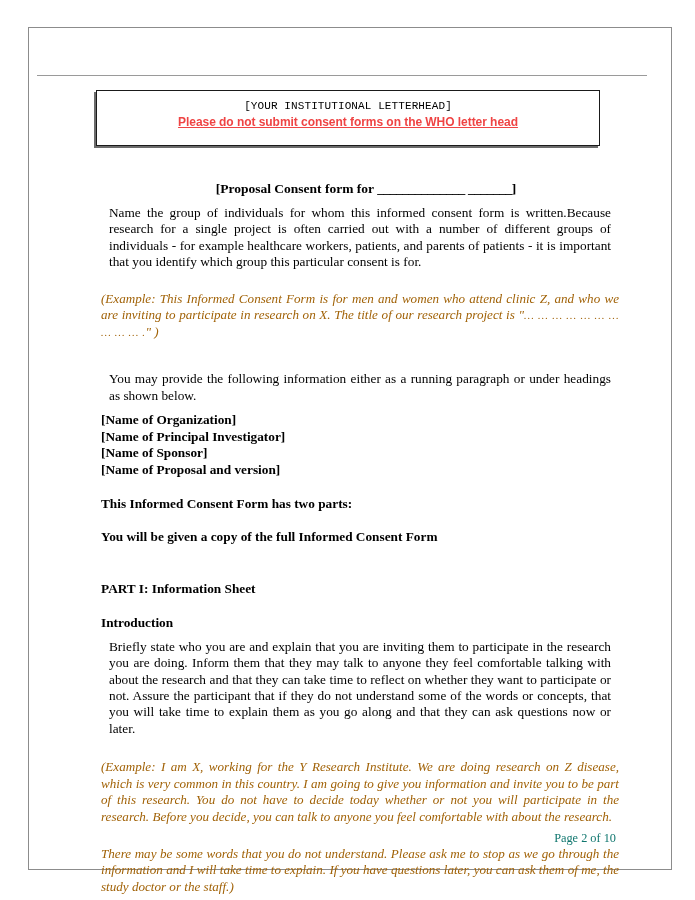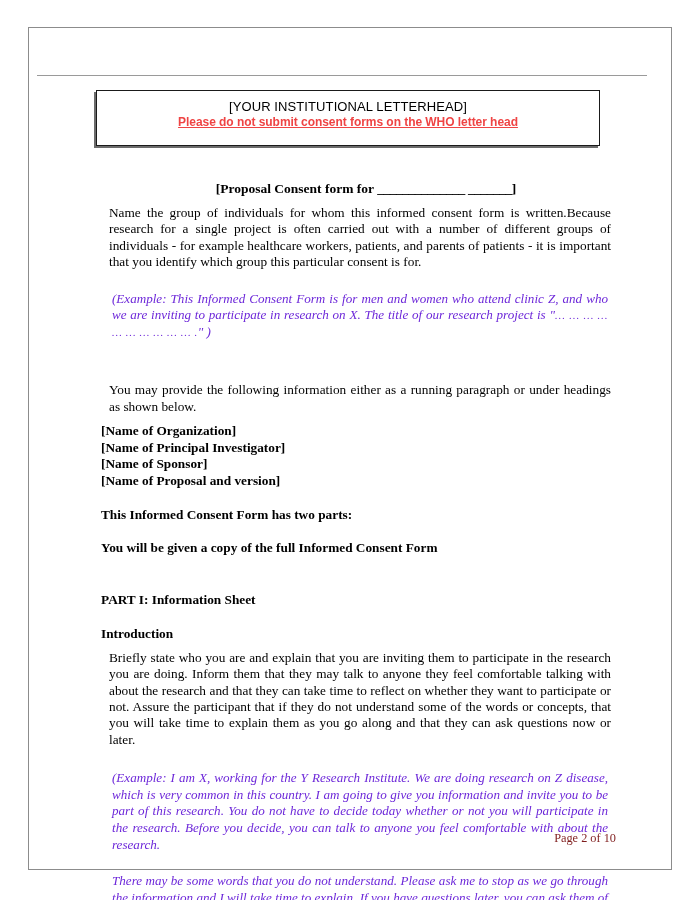--- a/index.html
+++ b/index.html
@@ -53,22 +53,22 @@
     width: 504px;
     height: 56px;
     border: 1.5px solid #1a1a1a;
     box-sizing: border-box;
     box-shadow: -2px 2px 0 0 #6b6b6b;
     background: #ffffff;
     padding-top: 8px;
     text-align: center;
   }
   .letterhead-line1 {
-    font-family: Liberation Sans, sans-serif;
-    font-size: 13px;
+    font-family: Liberation Mono, monospace;
+    font-size: 11px;
     line-height: 15px;
     color: #000000;
     letter-spacing: 0.1px;
   }
   .letterhead-line2 {
     font-family: "Liberation Sans", "DejaVu Sans", sans-serif;
     font-size: 12px;
     line-height: 16px;
     font-weight: bold;
     color: #ef4444;
@@ -95,26 +95,26 @@
   .blank-long { letter-spacing: -0.5px; }
 
   p.para {
     margin: 8px;
     font-size: 13.3px;
     line-height: 16.4px;
     text-align: justify;
   }
 
   .red-example {
-    color: #6d28d9;
+    color: #a16207;
     font-style: italic;
     font-size: 13.1px;
     line-height: 16.6px;
     text-align: justify;
-    margin: 11px;
+    margin: 0;
   }
   .red-block-1 { margin-top: 20px; }
   .red-block-2 { margin-top: 22px; }
   .red-block-3 { margin-top: 20px; }
   .dots { font-size: 11px; letter-spacing: 0.6px; }
 
   .bold-line {
     font-weight: bold;
     font-size: 13.3px;
     line-height: 16.6px;
@@ -152,21 +152,21 @@
   .gap-md { height: 17px; }
   .gap-lg { height: 23px; }
 
   
   .page-footer {
     position: absolute;
     right: 55px;
     bottom: 23px;
     font-size: 12.3px;
     line-height: 15px;
-    color: #7f1d1d;
+    color: #0f766e;
   }
 </style>
 </head>
 <body>
 
 <div class="page-frame">
   <div class="page-inner">
 
     <div class="header-rule"></div>
 

